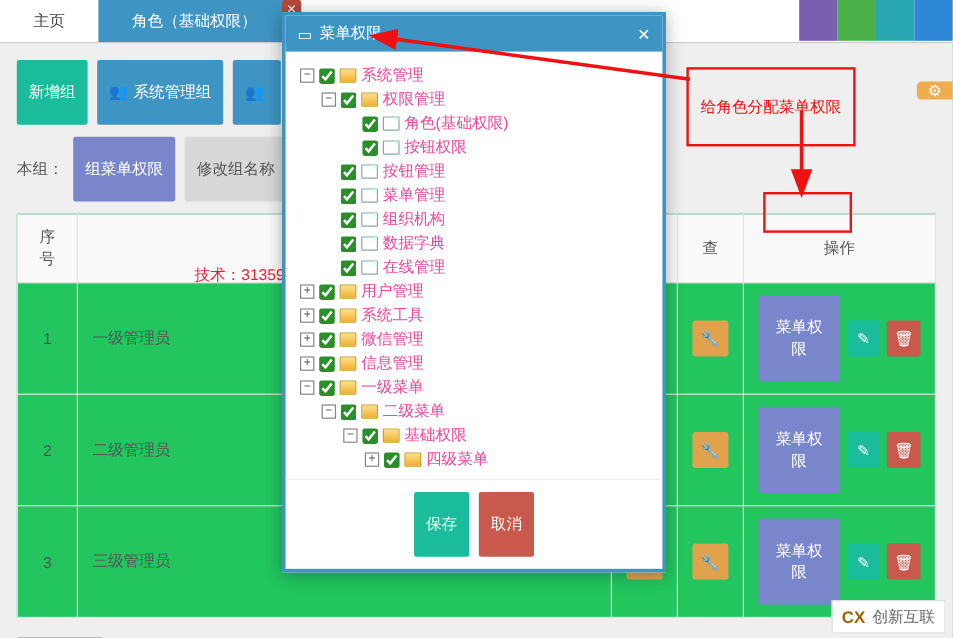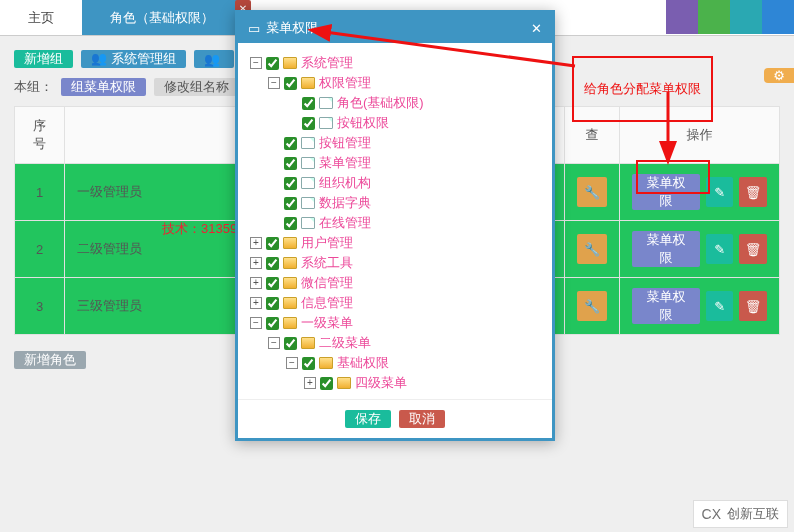--- a/index.html
+++ b/index.html
@@ -7,21 +7,21 @@
 .topbar{background:#fff;height:36px;display:flex;align-items:stretch;border-bottom:1px solid #ccc}
 .tab{padding:0 28px;display:flex;align-items:center;gap:6px;color:#444}
 .tab.active{background:#3e95c3;color:#fff;position:relative}
 .tab.active .xclose{position:absolute;top:0;right:-9px;background:#b7483d;color:#fff;width:16px;height:16px;font-size:10px;display:flex;align-items:center;justify-content:center;border-radius:2px}
 .top-right-actions{position:absolute;top:0;right:0;display:flex;height:34px;align-items:stretch;z-index:1}
 .sq{width:32px;display:flex;align-items:center;justify-content:center}
 .sq.purple{background:#7a5eb0}.sq.green{background:#4bb24b}.sq.teal{background:#2aa8b2}.sq.blue{background:#2e86d6}
 .gear{width:30px;background:#f0ad4e;border-radius:4px 0 0 4px;display:flex;align-items:center;justify-content:center;color:#fff;margin-top:32px;position:absolute;right:0}
 .content{padding:14px 14px}
 .toolbar{display:flex;gap:8px;margin-bottom:10px}
-.btn{border:none;padding:0 10px;color:#fff;border-radius:2px;font-size:13px;cursor:pointer}
+.btn{border:none;padding:18px 10px;color:#fff;border-radius:2px;font-size:13px;cursor:pointer}
 .btn-teal{background:#1abc9c}.btn-blue{background:#3e95c3}.btn-lav{background:#7986cb;color:#fff}.btn-danger{background:#c9594c}.btn-gray{background:#9aa7af}
 .btn .ico{margin-right:4px}
 .subline{margin:8px 0 10px 0;color:#555;display:flex;align-items:center;gap:8px}
 .table{width:100%;border-collapse:collapse;background:#22c55e}
 .table th,.table td{border:1px solid #e1e1e1;padding:10px 12px;text-align:left;color:#555}
 .table th{background:#fafafa;font-weight:normal;text-align:center}
 .table td.c{text-align:center}
 .opcell{display:flex;gap:6px;align-items:center}
 .iconbtn{width:30px;height:30px;border:none;color:#fff;border-radius:2px;display:inline-flex;align-items:center;justify-content:center;cursor:pointer}
 .iconbtn.orange{background:#e0a24c}.iconbtn.teal{background:#1abc9c}.iconbtn.red{background:#c9594c}
@@ -43,21 +43,21 @@
 .fico.folder{background:linear-gradient(#ffe08a,#f0b030);border:1px solid #caa02a;border-radius:1px}
 .fico.file{background:#fff;border:1px solid #8aa;border-radius:1px;position:relative}
 .fico.file:after{content:"";position:absolute;right:0;top:0;border-top:4px solid #cfe;border-left:4px solid transparent}
 .lbl{color:#ec4899}
 
 .annot-box{position:absolute;left:572px;top:56px;border:2px solid #e11;padding:22px 10px;color:#e11;background:transparent;z-index:6}
 .arrow1{position:absolute;z-index:6;left:320px;top:32px;width:260px;height:50px}
 .arrow2{position:absolute;z-index:6;left:656px;top:92px;width:30px;height:70px}
 .hl{position:absolute;left:636px;top:160px;width:74px;height:34px;border:2px solid #e11;z-index:6}
 .logo{position:absolute;right:6px;bottom:4px;background:#fff;padding:4px 8px;border:1px solid #ddd;font-size:11px;color:#666;display:flex;align-items:center;gap:6px;z-index:7}
-.logo .m{font-weight:normal;font-size:14px;color:#737373}
+.logo .m{font-weight:bold;font-size:14px;color:#a16207}
 svg{overflow:visible}
 </style>
 </head>
 <body>
 
 <div class="topbar">
   <div class="tab">
       <span>主页</span>
     </div>
   <div class="tab active">

